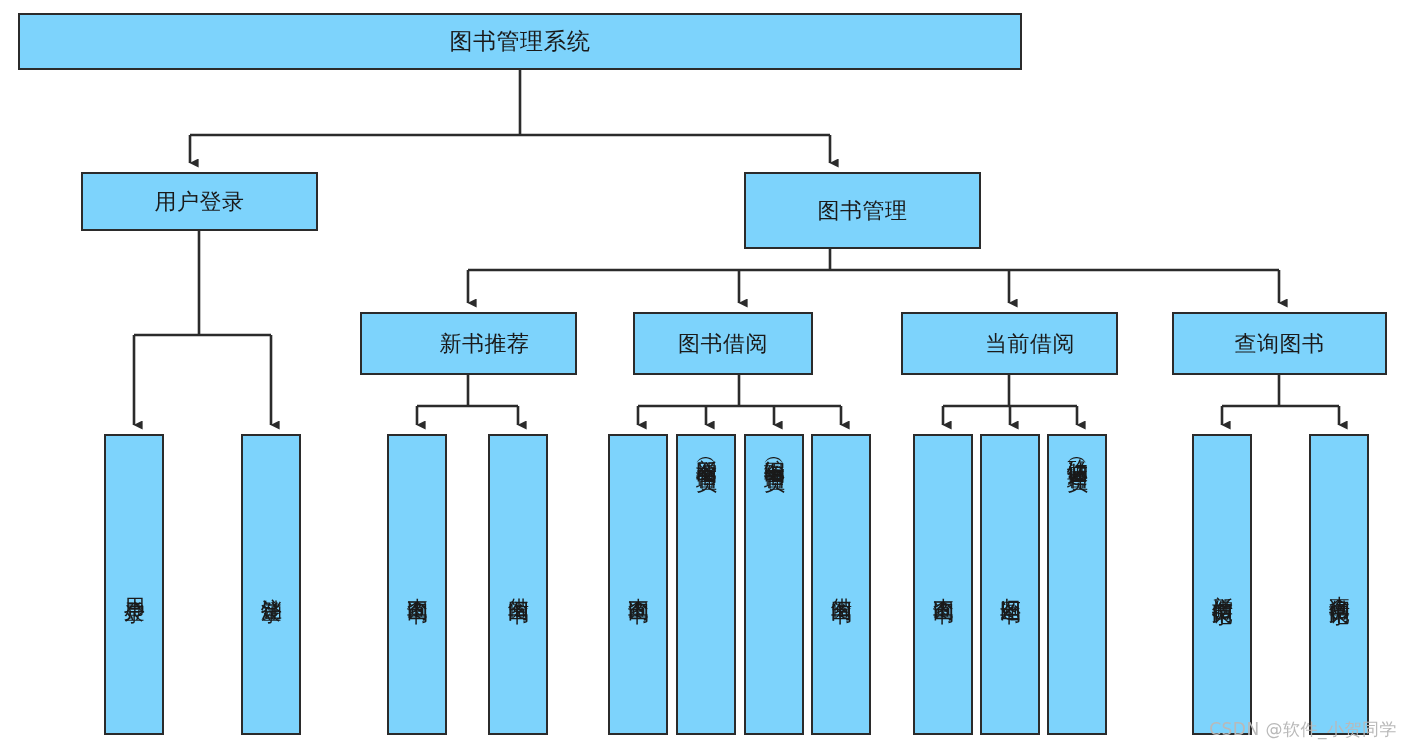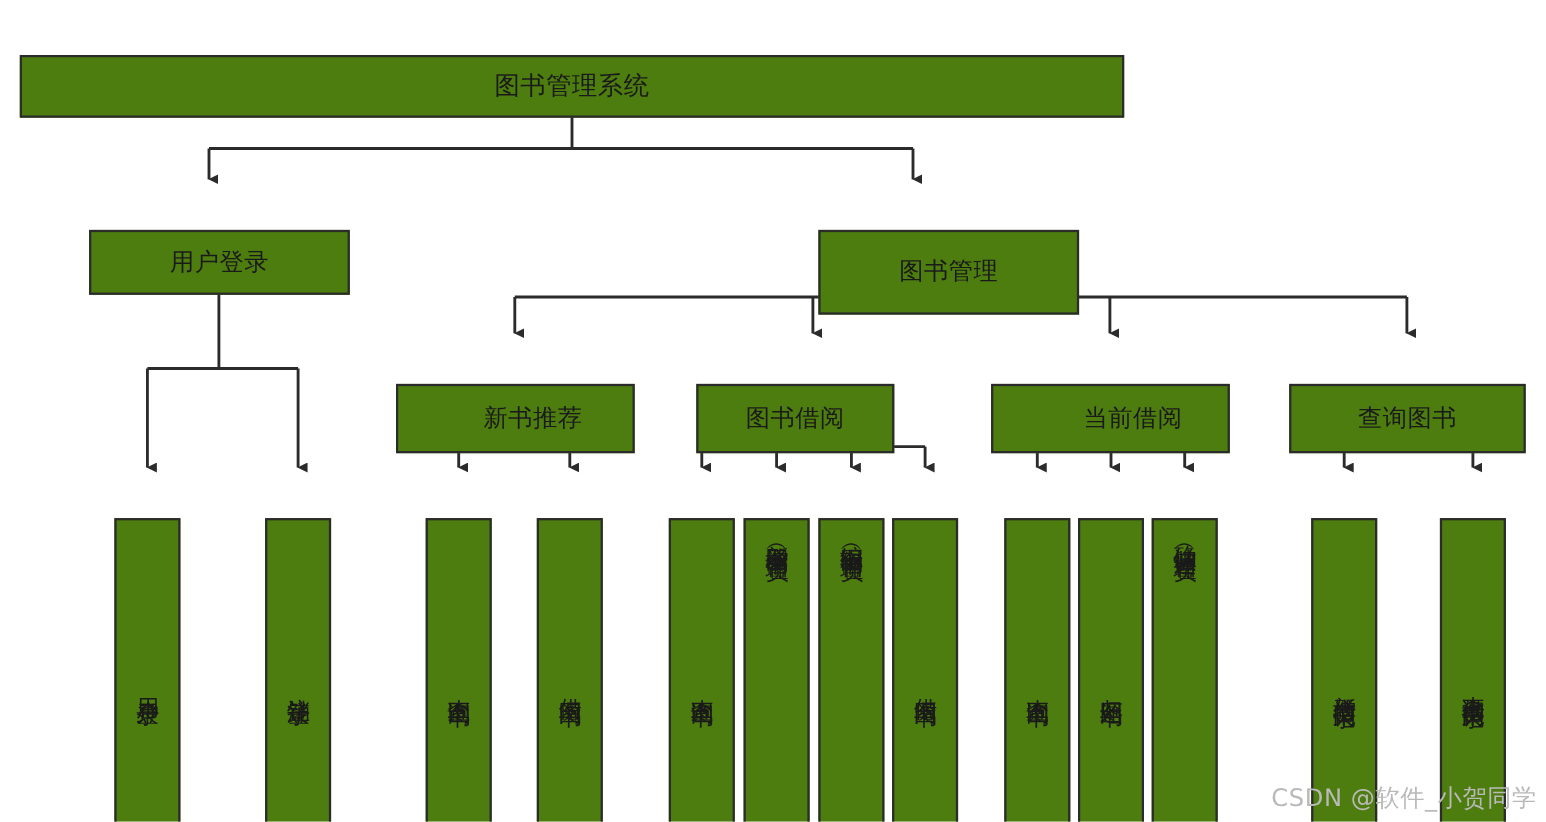--- a/index.html
+++ b/index.html
@@ -22,26 +22,25 @@
     position: absolute;
     left: 0;
     top: 0;
     width: 1405px;
     height: 747px;
   }
   .node {
     position: absolute;
     box-sizing: border-box;
     border: 2.5px solid #2b2b2b;
-    background: #4d7c0f;
+    background: #7dd3fc;
     display: flex;
     align-items: center;
     justify-content: center;
     z-index: 2;
-    margin-top: 37px;
   }
   .node-label {
     color: #1a1a1a;
     font-size: 22px;
     line-height: 1.05;
     letter-spacing: 0.5px;
     white-space: nowrap;
   }
   .node.level-0 .node-label { font-size: 23px; }
   .node.level-1 .node-label { font-size: 22px; }
@@ -62,21 +61,21 @@
   }
   .node.leaf.center-text {
     align-items: center;
     padding-top: 0;
   }
   #watermark {
     position: absolute;
     right: 8px;
     bottom: 6px;
     color: #b9b9b9;
-    font-size: 22px;
+    font-size: 17px;
     letter-spacing: 0.5px;
     z-index: 5;
     white-space: nowrap;
   }
 </style>
 </head>
 <body>
 
 <div id="diagram-root">
 

